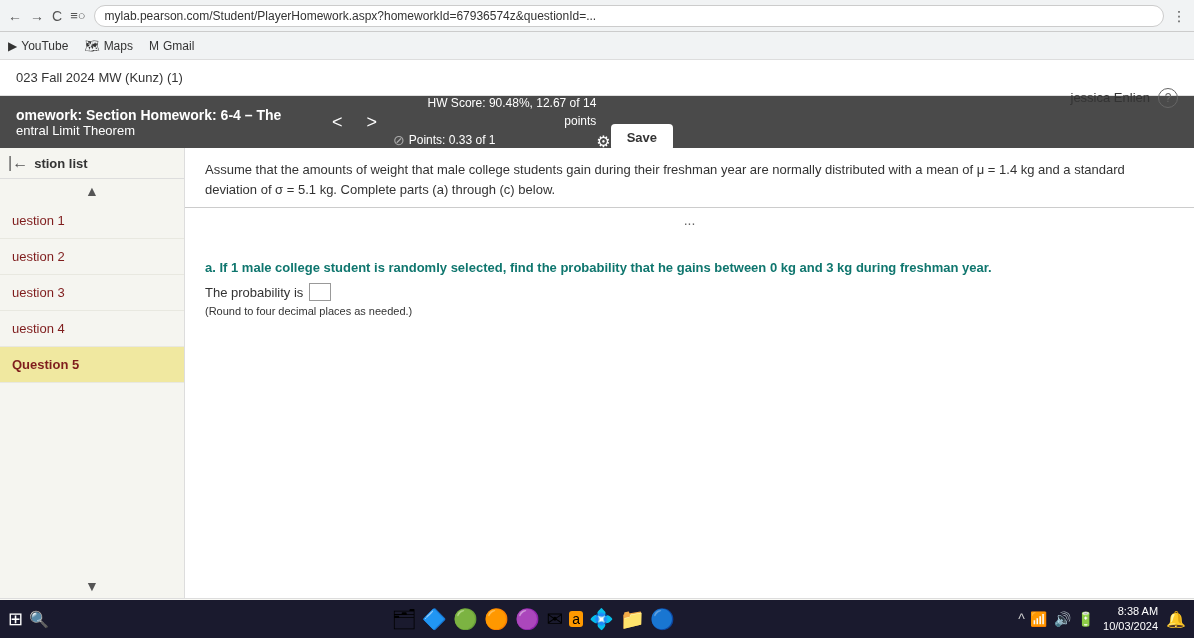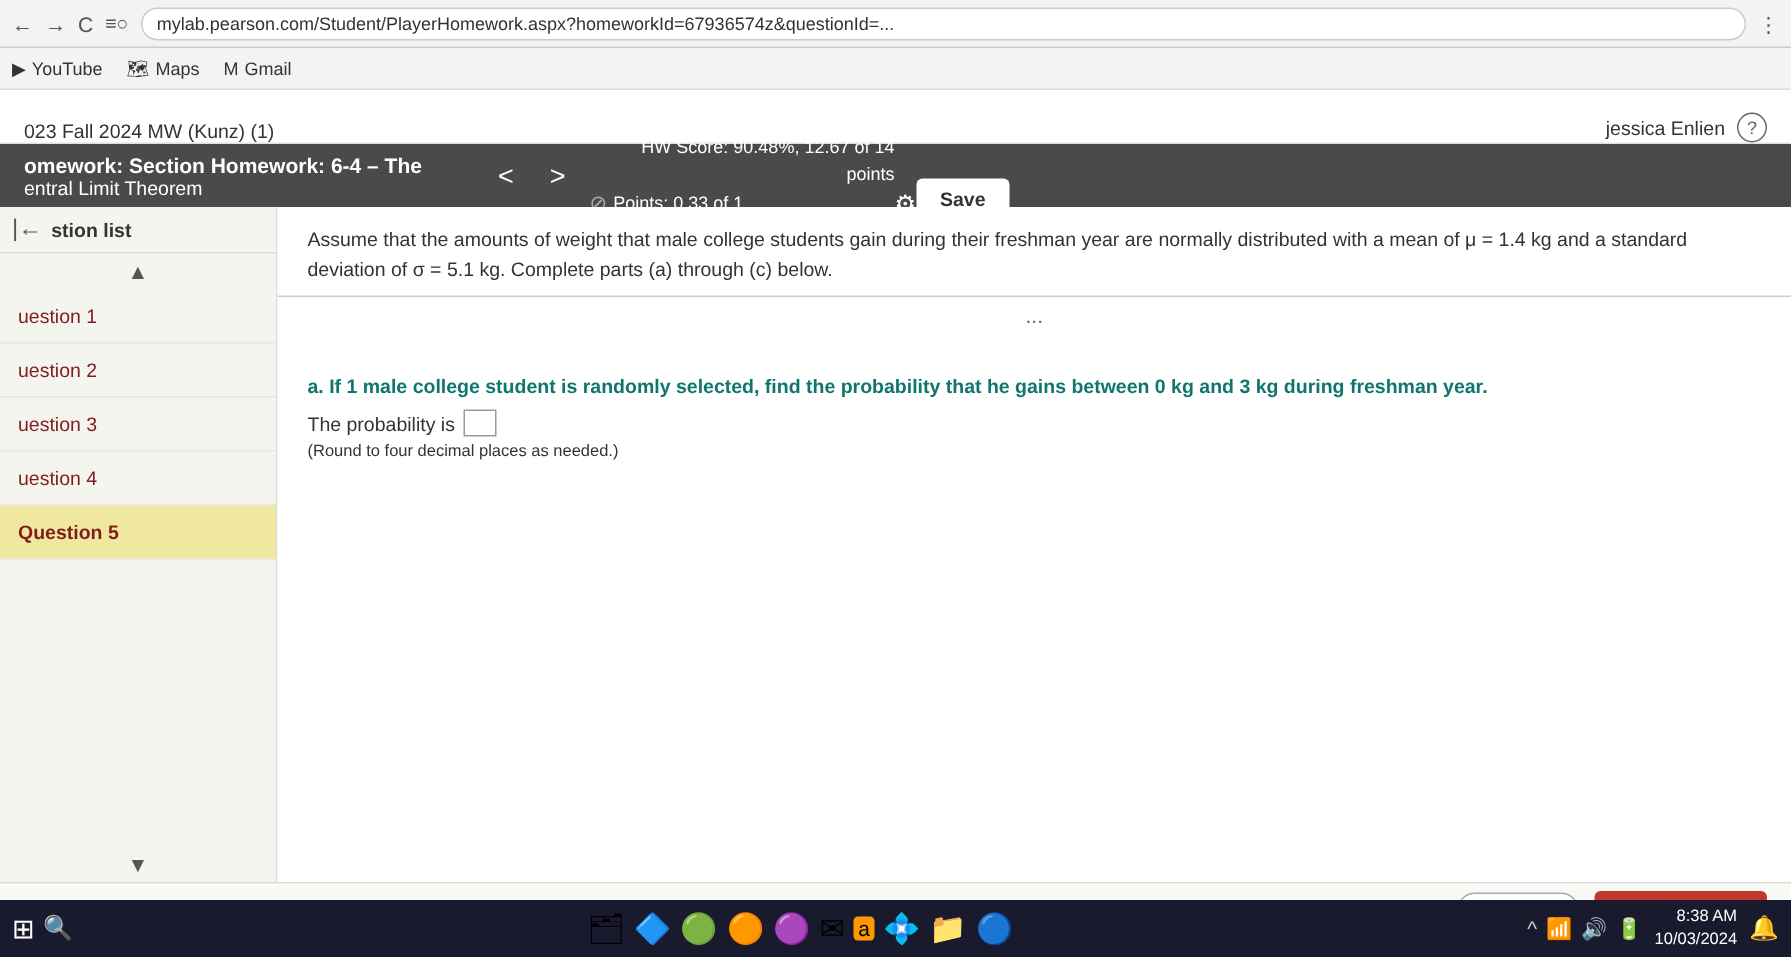--- a/index.html
+++ b/index.html
@@ -42,35 +42,35 @@
     .bookmark-item {
       display: flex; align-items: center; gap: 4px; font-size: 12px; color: #333; cursor: pointer;
     }
     .bookmark-icon { font-size: 12px; }
 
     
     .top-info-bar {
       background: #fff;
       height: 36px;
       display: flex;
-      align-items: flex-end;
+      align-items: center;
       justify-content: space-between;
       padding: 0 16px;
       border-bottom: 1px solid #e0e0e0;
     }
     .course-name { font-size: 13px; color: #333; }
     .user-info { display: flex; align-items: center; gap: 8px; font-size: 13px; color: #333; margin-top: 40px; }
     .help-icon { width: 20px; height: 20px; border-radius: 50%; border: 1px solid #666; display: flex; align-items: center; justify-content: center; font-size: 12px; color: #666; cursor: pointer; }
 
     
     .homework-header {
       background: #4a4a4a;
       display: flex;
       align-items: center;
-      height: 42px;
+      height: 52px;
       padding: 0 16px;
       gap: 8px;
     }
     .homework-title { color: #fff; font-size: 14px; font-weight: bold; flex: 0 0 300px; }
     .homework-title .subtitle { font-weight: normal; font-size: 13px; }
     .nav-arrow { background: none; border: none; color: #fff; font-size: 18px; cursor: pointer; padding: 4px 8px; }
     .question-info { flex: 1; text-align: center; color: #fff; font-size: 14px; }
     .question-info .part { font-size: 12px; color: #ccc; }
     .score-info { color: #fff; font-size: 12px; text-align: right; flex: 0 0 280px; display: flex; align-items: flex-end; }
     .score-text { line-height: 1.5; }

